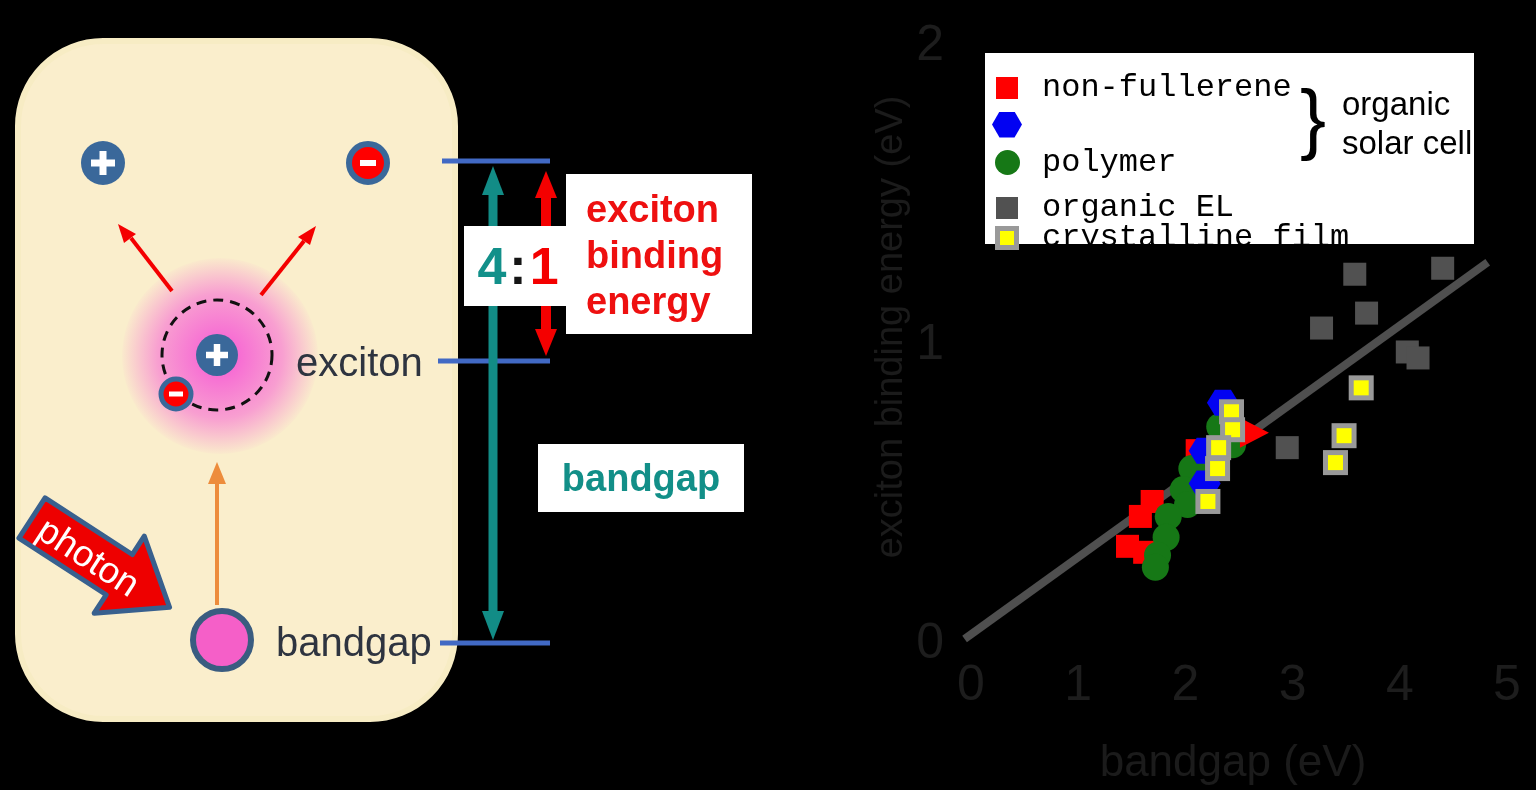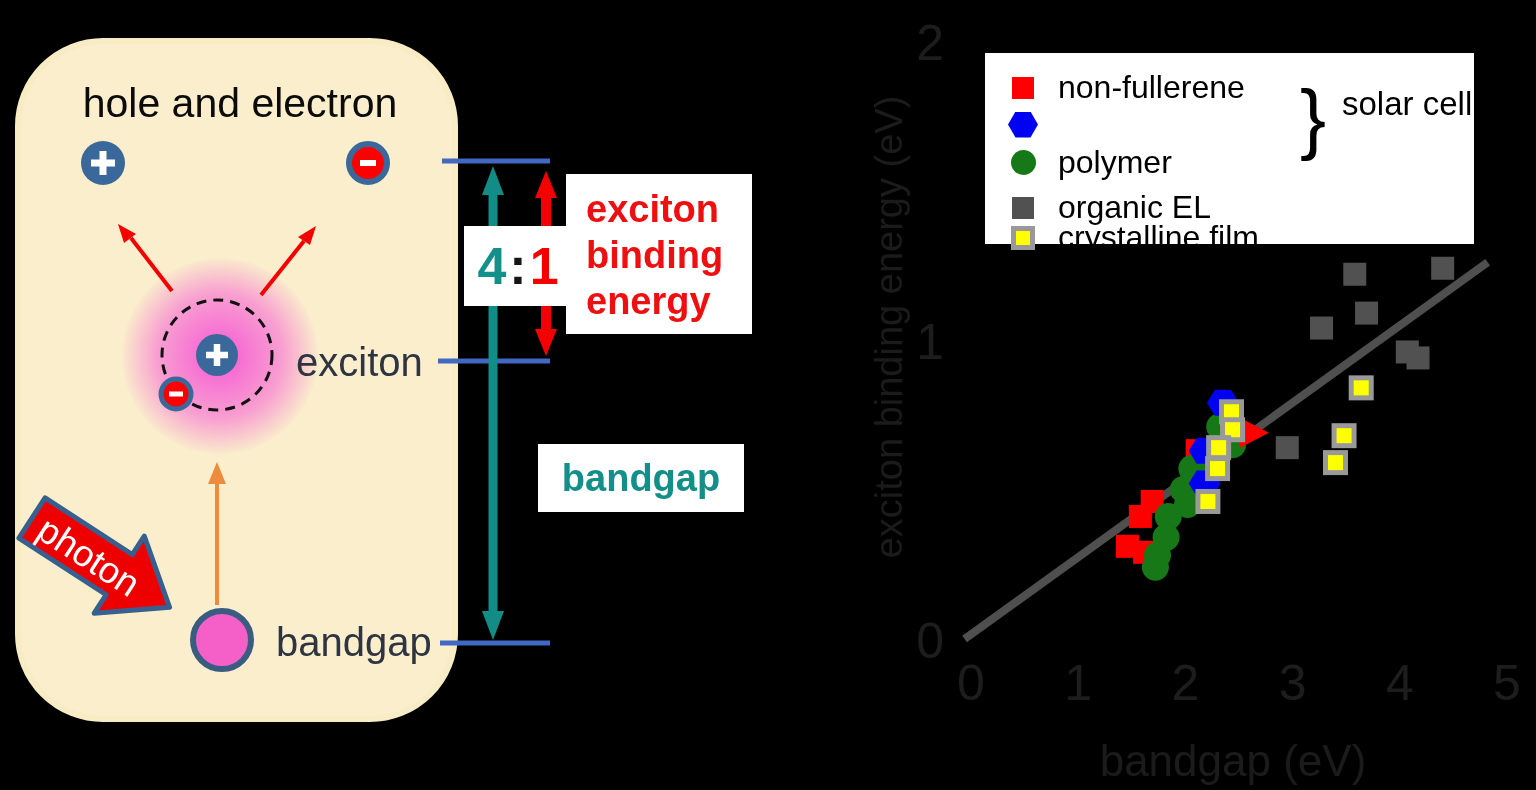--- a/index.html
+++ b/index.html
@@ -22,21 +22,21 @@
   .ratio-bandgap{color:#12908A;}
   .ratio-sep{color:#151515;margin:0 3px;}
   .ratio-binding{color:#F40000;}
   .binding-box{left:566px;top:174px;width:186px;height:160px;padding:12px 0 0 20px;
                font-size:38px;font-weight:bold;color:#EE1010;line-height:46px;}
   .bandgap-box{left:538px;top:444px;width:206px;height:68px;display:flex;align-items:center;
                justify-content:center;font-size:38px;font-weight:bold;color:#128F88;}
   .ylabel{left:570px;top:305px;width:640px;height:44px;text-align:center;font-size:38px;
           color:#1b1b1b;transform:rotate(-90deg);}
   .legend{left:985px;top:53px;width:489px;height:191px;background:#fff;}
-  .lrow{position:absolute;left:0;height:37px;display:flex;align-items:center;padding-left:16px;}
+  .lrow{position:absolute;left:0;height:37px;display:flex;align-items:center;font-family:Liberation Mono, monospace;}
   .lmark{width:44px;display:flex;align-items:center;justify-content:center;flex:none;}
   .llabel{margin-left:13px;font-size:32px;color:#000;white-space:nowrap;}
   .brace{left:1300px;top:70px;font-size:78px;line-height:96px;color:#000;font-weight:400;}
   .group-label{left:1342px;top:84px;font-size:33px;color:#000;line-height:39px;}
   .tick{font-family:"Liberation Sans",sans-serif;font-size:50px;fill:#1d1d1d;}
   .axis-label{font-family:"Liberation Sans",sans-serif;font-size:44px;fill:#1b1b1b;}
   .photon-text{font-family:"Liberation Sans",sans-serif;font-size:37px;fill:#fff;}
 </style>
 </head>
 <body>
@@ -101,21 +101,20 @@
       <polygon points="493,640 482,611 504,611" fill="#128C86"></polygon>
     </g>
 
     <g>
       <line x1="546" y1="194" x2="546" y2="333" stroke="#F40000" stroke-width="10"></line>
       <polygon points="546,171 535,198 557,198" fill="#F40000"></polygon>
       <polygon points="546,356 535,329 557,329" fill="#F40000"></polygon>
     </g>
   </svg>
 
-  <div class="abs panel-title">hole and electron</div>
   <div class="abs exciton-label">exciton</div>
   <div class="abs molecule-label">bandgap</div>
 
   <div class="abs white-box ratio-box">
     <span class="ratio-bandgap">4</span>
     <span class="ratio-sep">:</span>
     <span class="ratio-binding">1</span>
   </div>
 
   <div class="abs white-box binding-box">
@@ -213,16 +212,17 @@
         <div class="lrow" style="top: 166px;">
           <span class="lmark">
             <span style="width: 14px; height: 14px; background: rgb(255, 255, 0); border: 5px solid rgb(153, 153, 153); display: inline-block;"></span>
           </span>
           <span class="llabel">crystalline film</span>
         </div>
       </div>
   </div>
   <div class="abs brace">}</div>
   <div class="abs group-label">
+    <div>organic</div>
     <div>solar cell</div>
   </div>
 
 </div>
 
 </body></html>

